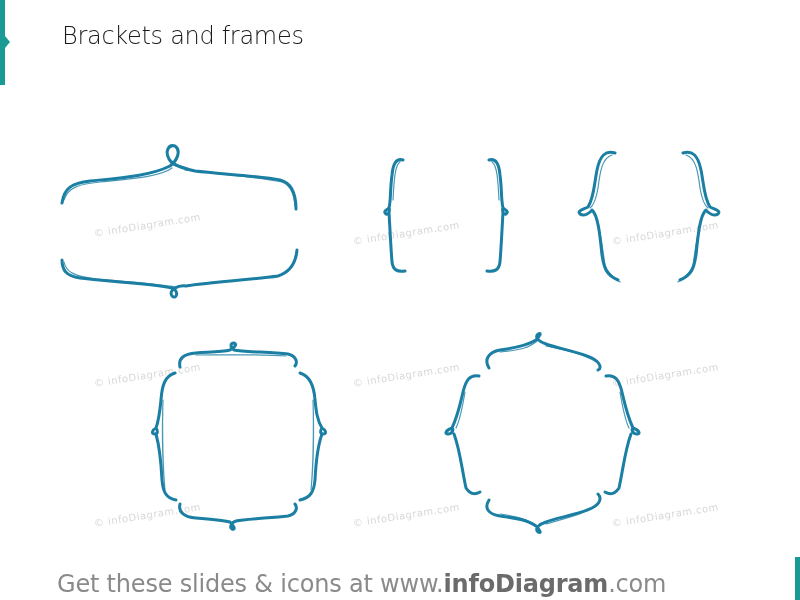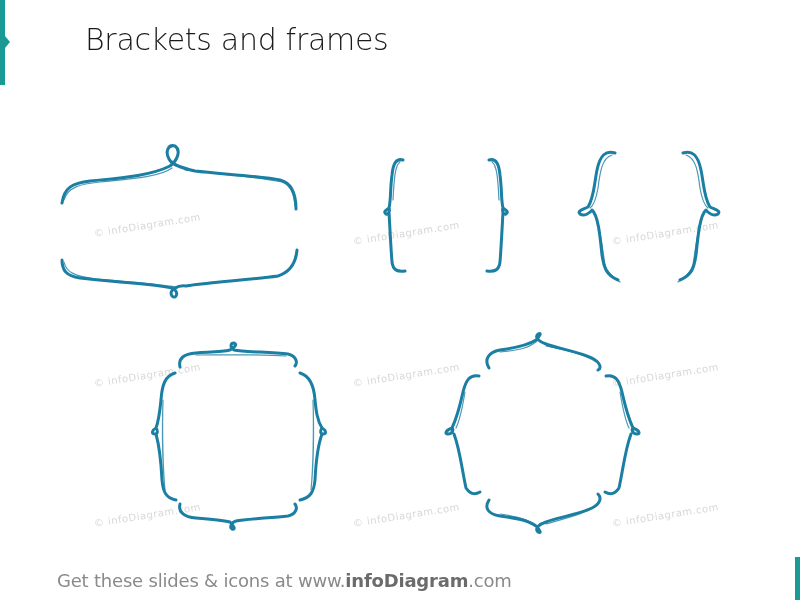--- a/index.html
+++ b/index.html
@@ -1,21 +1,21 @@
 <!DOCTYPE html>
 <html><head>
   <meta charset="utf-8">
   <style>
     html, body { margin: 0; padding: 0; }
     body { width: 800px; height: 600px; position: relative; background: #ffffff; overflow: hidden; font-family: "DejaVu Sans", sans-serif; }
     .accent-left { position: absolute; left: 0; top: 0; width: 5px; height: 85px; background: #1a9a94; }
     .accent-left-tip { position: absolute; left: 5px; top: 36px; width: 0; height: 0; border-top: 6px solid transparent; border-bottom: 6px solid transparent; border-left: 5px solid #1a9a94; }
     .accent-right { position: absolute; left: 795px; top: 557px; width: 5px; height: 43px; background: #1a9a94; }
-    .title { position: absolute; left: 62px; top: 22px; font-size: 30px; font-weight: 300; color: #1a1a1a; font-family: "DejaVu Sans", sans-serif; letter-spacing: -0.3px; margin-left: 23px; }
-    .footer { position: absolute; left: 57px; top: 570px; font-size: 18px; color: #8a8a8a; font-family: "DejaVu Sans", sans-serif; letter-spacing: -0.2px; }
+    .title { position: absolute; left: 62px; top: 22px; font-size: 24px; font-weight: 300; color: #1a1a1a; font-family: "DejaVu Sans", sans-serif; letter-spacing: -0.3px; }
+    .footer { position: absolute; left: 57px; top: 570px; font-size: 24px; color: #8a8a8a; font-family: "DejaVu Sans", sans-serif; letter-spacing: -0.2px; }
     .footer b { color: #6b6b6b; font-weight: bold; }
     .watermark { position: absolute; font-size: 10px; color: #d8d8d8; transform: rotate(-9deg); transform-origin: left center; white-space: nowrap; letter-spacing: 0.5px; }
     svg.art { position: absolute; left: 0; top: 0; width: 800px; height: 600px; }
     .stroke { fill: none; stroke: #1b7ea3; stroke-width: 3; stroke-linecap: round; stroke-linejoin: round; }
     .thin { fill: none; stroke: #1b7ea3; stroke-width: 1.2; stroke-linecap: round; opacity: 0.8; }
   </style>
 </head>
 <body>
 
 <div class="accent-left"></div>

